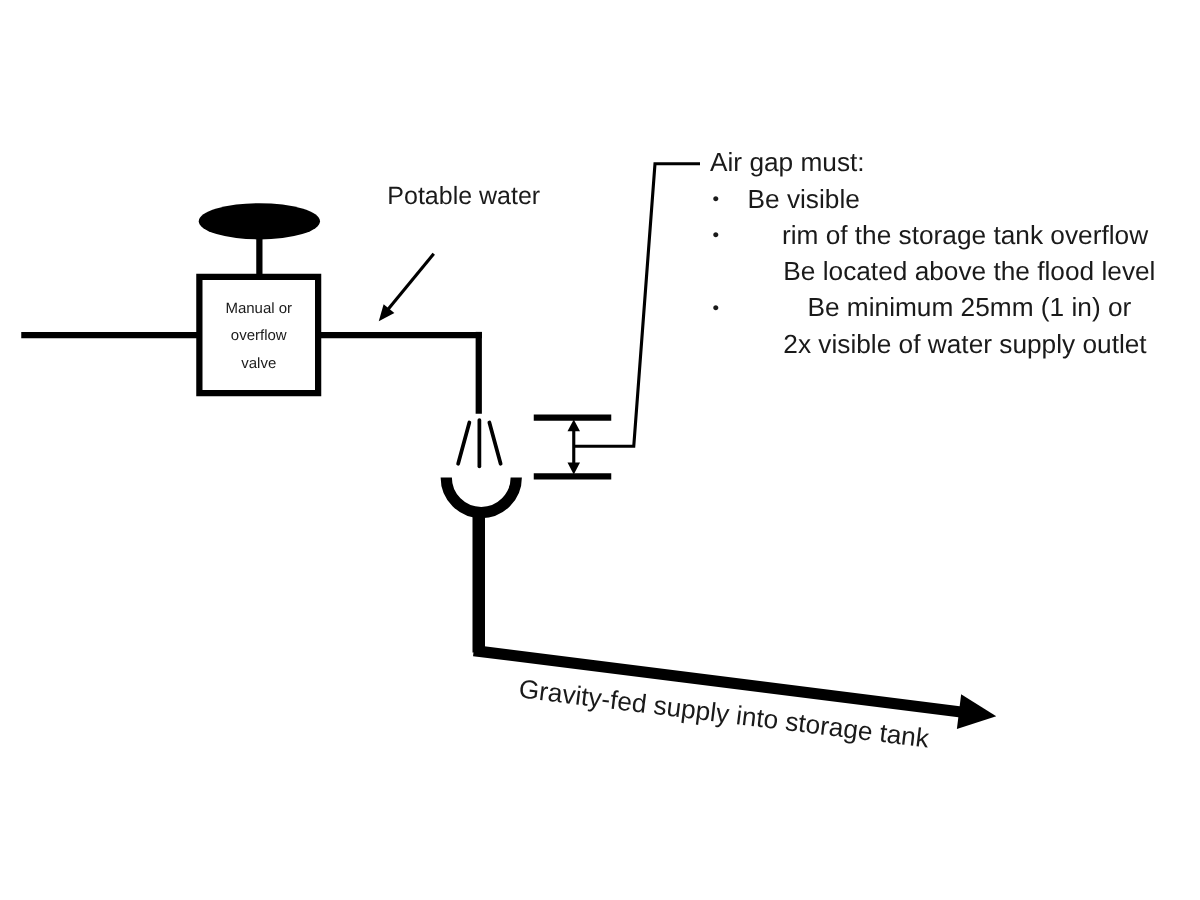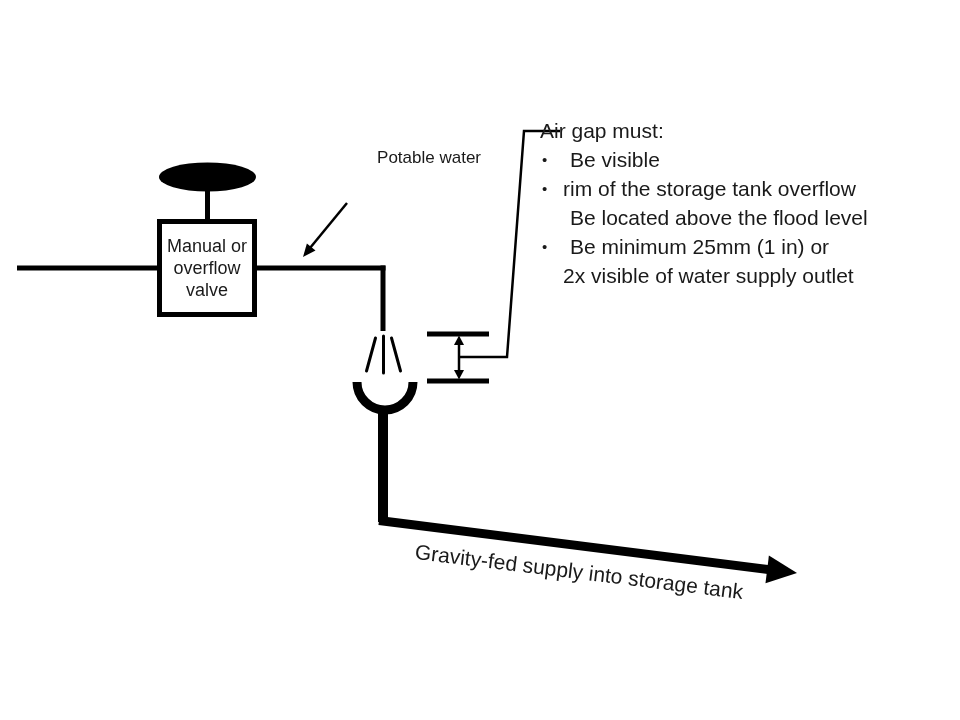--- a/index.html
+++ b/index.html
@@ -24,39 +24,39 @@
     height: 720px;
   }
   .label {
     position: absolute;
     color: #1a1a1a;
   }
   .supply-label {
     left: 261px;
     top: 143px;
     width: 220px;
-    text-align: right;
-    font-size: 17px;
+    text-align: center;
+    font-size: 20px;
     line-height: 29px;
   }
   .valve-label {
     left: 161px;
     top: 223px;
     width: 92px;
     height: 90px;
     display: flex;
     flex-direction: column;
     align-items: center;
     justify-content: center;
     text-align: center;
-    font-size: 18px;
+    font-size: 12px;
     line-height: 22px;
   }
   .airgap-note {
-    left: 540px;
+    left: 568px;
     top: 116px;
     width: 385px;
     font-size: 21px;
     line-height: 29px;
   }
   .airgap-heading {
     white-space: nowrap;
   }
   .bullet-row {
     display: flex;
@@ -68,20 +68,21 @@
     padding-left: 2px;
     box-sizing: border-box;
     font-size: 15px;
     line-height: 29px;
   }
   .bullet-text {
     flex: 1 1 auto;
   }
   .bullet-line {
     white-space: nowrap;
+    text-align: center;
   }
   .bullet-line.cont {
     margin-left: -7px;
   }
   .gravity-label {
     left: 417px;
     top: 537px;
     white-space: nowrap;
     font-size: 21px;
     line-height: 29px;

